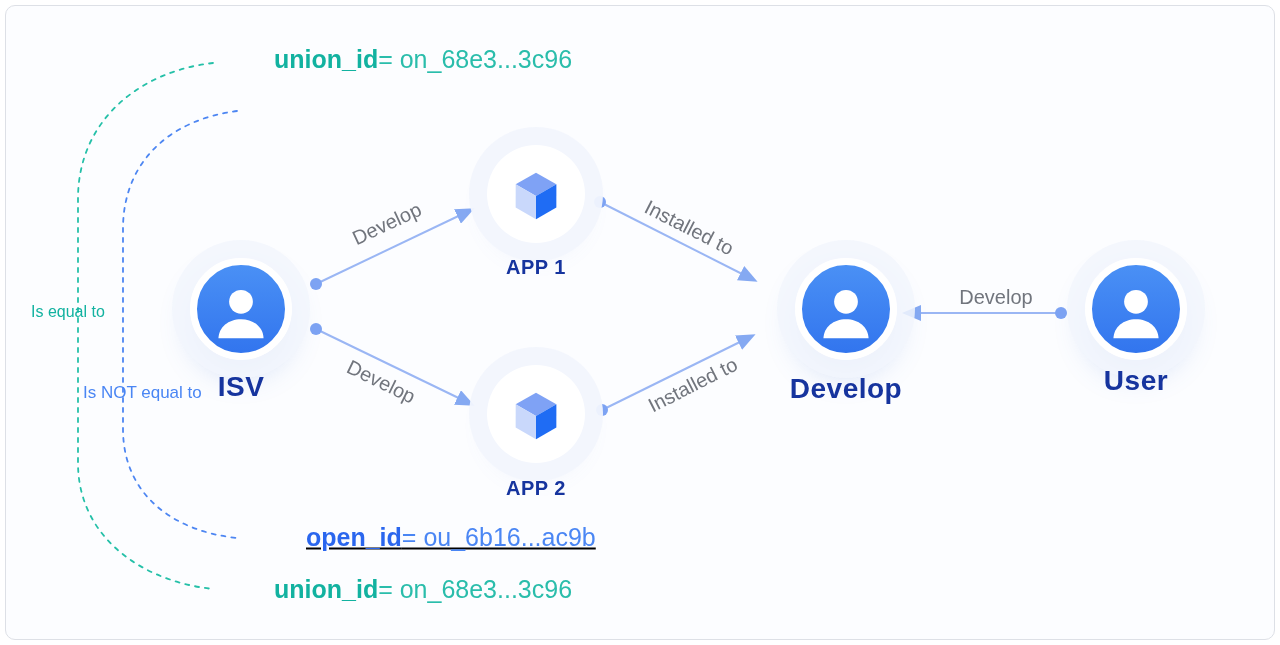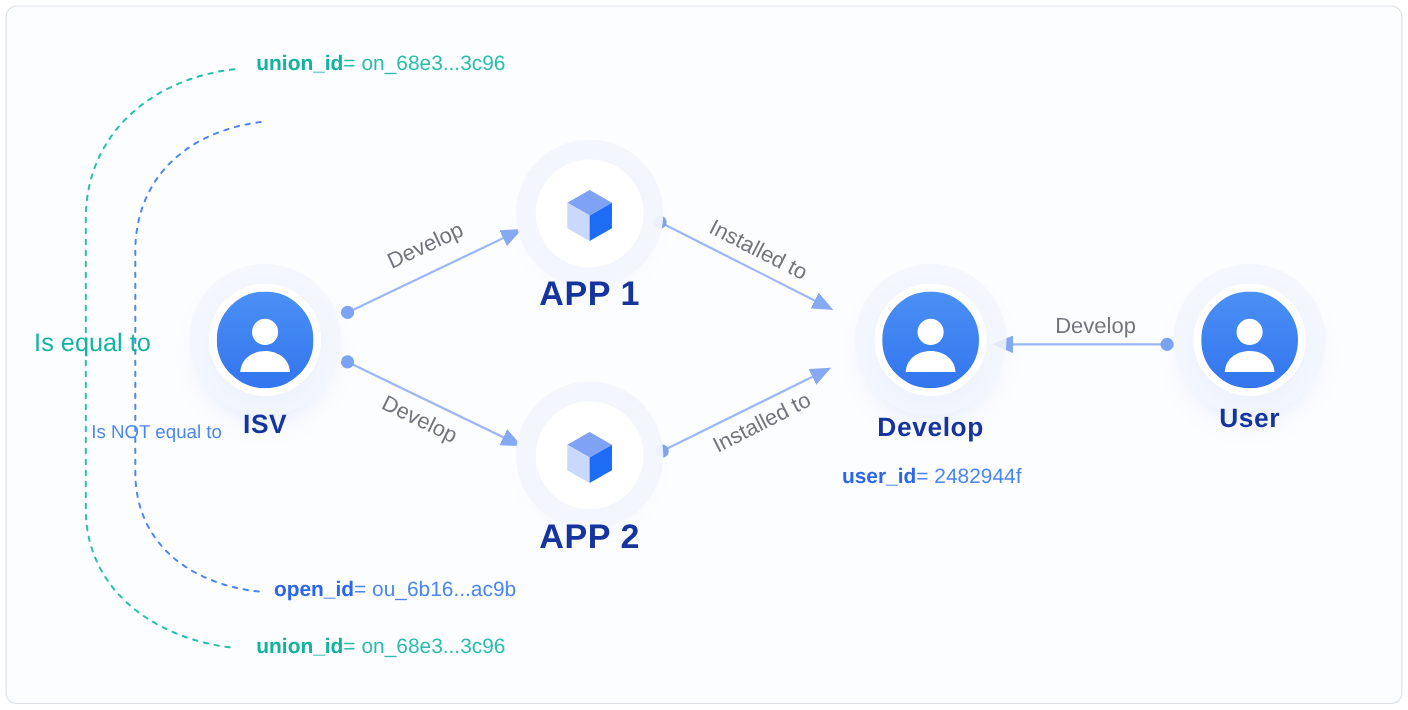--- a/index.html
+++ b/index.html
@@ -37,28 +37,28 @@
     display:flex; align-items:center; justify-content:center; overflow:hidden;
   }
   .avatar svg{width:76px; height:76px; margin-top:14px;}
   .appnode{
     width:98px; height:98px; border-radius:50%; background:#fff;
     box-shadow:0 0 0 18px rgba(242,246,253,0.95), 0 12px 26px rgba(120,150,220,0.12);
     display:flex; align-items:center; justify-content:center;
   }
   .appnode svg{width:62px; height:62px;}
 
-  .entity-label{color:var(--navy); font-weight:bold; font-size:24px; letter-spacing:0.5px;}
-  .app-label{font-size:31px;}
+  .entity-label{color:var(--navy); font-weight:bold; font-size:28px; letter-spacing:0.5px;}
+  .app-label{font-size:20px;}
   .rel-label{color:var(--gray); font-size:20px;}
-  .idline{font-size:19px;}
+  .idline{font-size:25px;margin-left:41px;}
   .idline .k{font-weight:bold;}
   .teal .k{color:var(--teal-key);} .teal .v{color:var(--teal-val);}
   .blue .k{color:var(--blue-key);} .blue .v{color:var(--blue-val);}
-  .note-teal{color:var(--teal-key); font-size:23px;}
+  .note-teal{color:var(--teal-key); font-size:16px;}
   .note-blue{color:var(--blue-val); font-size:17px;}
 </style>
 </head>
 <body>
 
 <div class="canvas">
 
   <svg class="wires">
     <defs>
       <marker id="ah" markerUnits="userSpaceOnUse" markerWidth="19" markerHeight="16" refX="15" refY="8" orient="auto">
@@ -121,44 +121,41 @@
 
     <div class="abs" style="left:845px; top:308px;">
       <div class="avatar">
         <svg viewBox="0 0 96 96" fill="#ffffff">
           <circle cx="48" cy="30" r="15"></circle>
           <path d="M48 52 c-16 0 -28 10 -28.5 24 L76.5 76 C76 62 64 52 48 52 Z"></path>
         </svg>
       </div>
     </div>
     <div class="abs entity-label" style="left:845px; top:388px;">Develop</div>
-    <div class="abs idline blue" style="left:846px; top:433px;">
-      <span class="k">user_id</span><span class="v">= 2482944f</span>
-    </div>
 
     <div class="abs" style="left:1135px; top:308px;">
       <div class="avatar">
         <svg viewBox="0 0 96 96" fill="#ffffff">
           <circle cx="48" cy="30" r="15"></circle>
           <path d="M48 52 c-16 0 -28 10 -28.5 24 L76.5 76 C76 62 64 52 48 52 Z"></path>
         </svg>
       </div>
     </div>
     <div class="abs entity-label" style="left:1135px; top:380px;">User</div>
 
     <div class="abs rel-label" style="left:386px; top:223px; transform:translate(-50%,-50%) rotate(-25deg);">Develop</div>
     <div class="abs rel-label" style="left:380px; top:381px; transform:translate(-50%,-50%) rotate(26deg);">Develop</div>
     <div class="abs rel-label" style="left:688px; top:227px; transform:translate(-50%,-50%) rotate(27deg);">Installed to</div>
     <div class="abs rel-label" style="left:692px; top:384px; transform:translate(-50%,-50%) rotate(-27deg);">Installed to</div>
     <div class="abs rel-label" style="left:995px; top:296px;">Develop</div>
 
     <div class="abs-left idline teal" style="left:232px; top:58px;">
       <span class="k">union_id</span><span class="v">= on_68e3...3c96</span>
     </div>
-    <div class="abs-left idline blue" style="left:248px; top:536px;">
+    <div class="abs-left idline blue" style="left:264px; top:536px;text-decoration:underline;">
       <span class="k">open_id</span><span class="v">= ou_6b16...ac9b</span>
     </div>
     <div class="abs-left idline teal" style="left:232px; top:588px;">
       <span class="k">union_id</span><span class="v">= on_68e3...3c96</span>
     </div>
 
     <div class="abs-left note-teal" style="left:30px; top:311px;">Is equal to</div>
     <div class="abs-left note-blue" style="left:82px; top:392px;">Is NOT equal to</div>
 
   </div>

